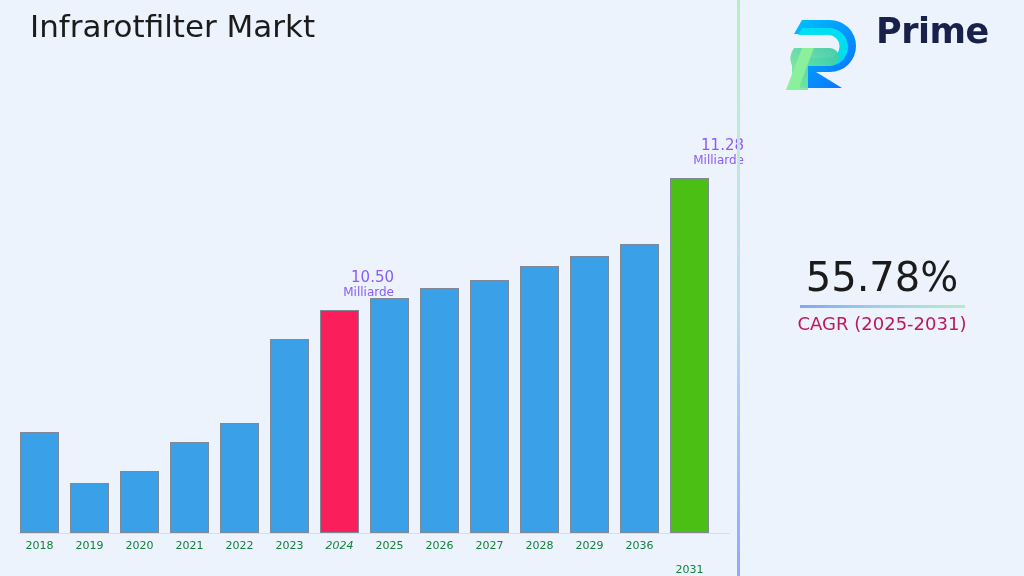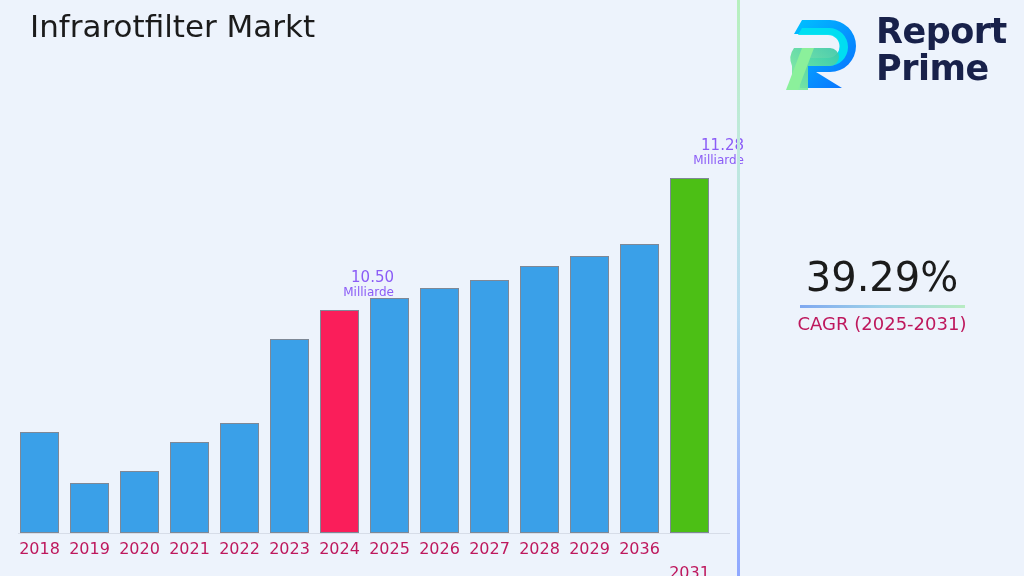--- a/index.html
+++ b/index.html
@@ -93,22 +93,22 @@
   }
   .bar-value .u {
     display: block;
     font-size: 12px;
   }
 
   .x-label {
     position: absolute;
     top: 539px;
     text-align: center;
-    font-size: 16px;
-    color: #be185d;
+    font-size: 11px;
+    color: #15803d;
   }
 
   
   .logo {
     position: absolute;
     left: 40px; top: 8px;
     width: 230px; height: 92px;
   }
   .logo-mark {
     position: absolute;
@@ -167,21 +167,21 @@
         <div class="x-label" style="left: 64px; width: 51px;">2019</div>
         <div class="bar normal" style="left: 120px; width: 39px; height: 62.2308px;"></div>
         <div class="x-label" style="left: 114px; width: 51px;">2020</div>
         <div class="bar normal" style="left: 170px; width: 39px; height: 91px;"></div>
         <div class="x-label" style="left: 164px; width: 51px;">2021</div>
         <div class="bar normal" style="left: 220px; width: 39px; height: 109.615px;"></div>
         <div class="x-label" style="left: 214px; width: 51px;">2022</div>
         <div class="bar normal" style="left: 270px; width: 39px; height: 194.231px;"></div>
         <div class="x-label" style="left: 264px; width: 51px;">2023</div>
         <div class="bar current" style="left: 320px; width: 39px; height: 223px;"></div>
-        <div class="x-label" style="left: 314px; width: 51px;">2024</div>
+        <div class="x-label" style="left: 314px; width: 51px; font-style: italic;">2024</div>
         <div class="bar-value" style="left: 285px; width: 109px; top: 270px;">
           <span class="v">10.50</span>
           <span class="u">Milliarde</span>
         </div>
         <div class="bar normal" style="left: 370px; width: 39px; height: 234.846px;"></div>
         <div class="x-label" style="left: 364px; width: 51px;">2025</div>
         <div class="bar normal" style="left: 420px; width: 39px; height: 245px;"></div>
         <div class="x-label" style="left: 414px; width: 51px;">2026</div>
         <div class="bar normal" style="left: 470px; width: 39px; height: 253.462px;"></div>
         <div class="x-label" style="left: 464px; width: 51px;">2027</div>
@@ -221,25 +221,24 @@
 
           <path d="M22 6 H50 A26 26 0 0 1 50 58 H36 L62 74 H20 L20 44 H48 A12 12 0 0 0 48 20 H14 Z" fill="url(#gBlue)"></path>
 
           <path d="M22 14 H49 A19 19 0 0 1 49 52 H28 V44 H48 A11.5 11.5 0 0 0 48 21 H18 Z" fill="#00e1f0" opacity="0.95"></path>
 
           <path d="M14 34 H50 A9 9 0 0 1 50 52 H28 V76 H12 L12 52 A18 18 0 0 1 14 34 Z" fill="url(#gGreen)" opacity="0.92"></path>
           <path d="M6 76 L22 34 H34 L18 76 Z" fill="#8bf09b"></path>
         </svg>
       </div>
       <div class="logo-text">
-        <div>Report</div>
         <div>Prime</div>
       </div>
     </div>
 
     <div class="cagr-block">
-      <div class="cagr-value">39.29%</div>
+      <div class="cagr-value">55.78%</div>
       <div class="cagr-rule"></div>
       <div class="cagr-label">CAGR (2025-2031)</div>
     </div>
 
   </div>
 </div>
 
 </body></html>

